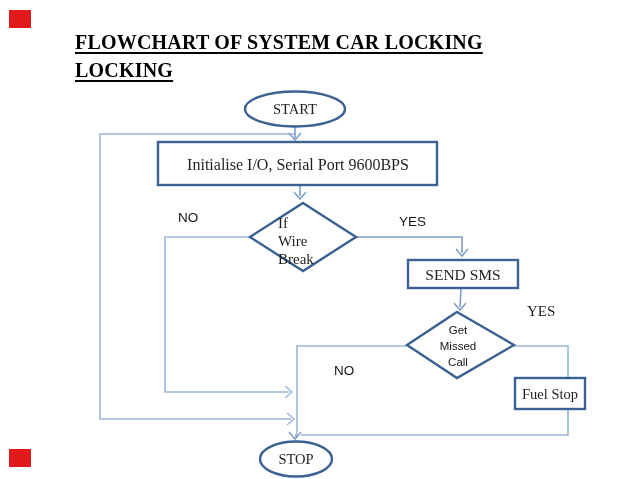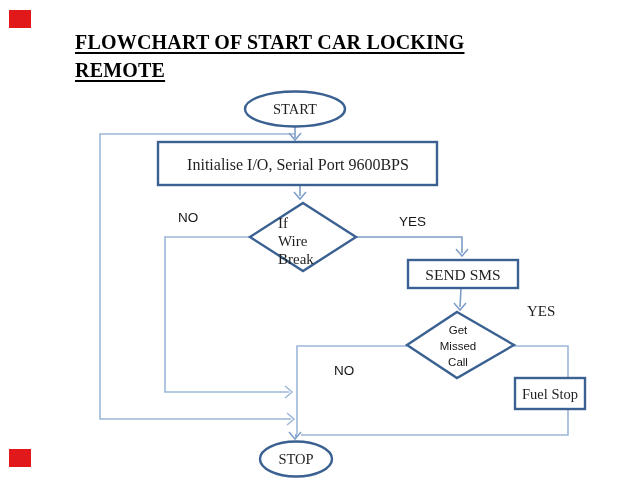--- a/index.html
+++ b/index.html
@@ -44,22 +44,22 @@
 </style>
 </head>
 <body>
 
 <div id="slide" style="--accent: #e2191b; --shape-stroke: #3a6191; --connector: #7d9dc8; --loop: #9db7d8; --text: #1f1f1f; --label: #161616;">
 
   <div class="accent-rect accent-top"></div>
   <div class="accent-rect accent-bottom"></div>
 
   <div class="title">
-    <span>FLOWCHART OF START CAR LOCKING</span>
-    <span>REMOTE</span>
+    <span>FLOWCHART OF SYSTEM CAR LOCKING</span>
+    <span>LOCKING</span>
   </div>
 
   <svg width="638" height="479" viewBox="0 0 638 479">
 
     <polyline class="loopline" points="295,134 100,134 100,419 291,419"></polyline>
     <polyline class="loopline" points="250,237 165,237 165,392 289,392"></polyline>
     <polyline class="loopline" points="407,346 297,346 297,434"></polyline>
     <polyline class="loopline" points="514,346 568,346 568,435 301,435"></polyline>
 
     <line class="conn" x1="295" y1="127" x2="295" y2="138"></line>

